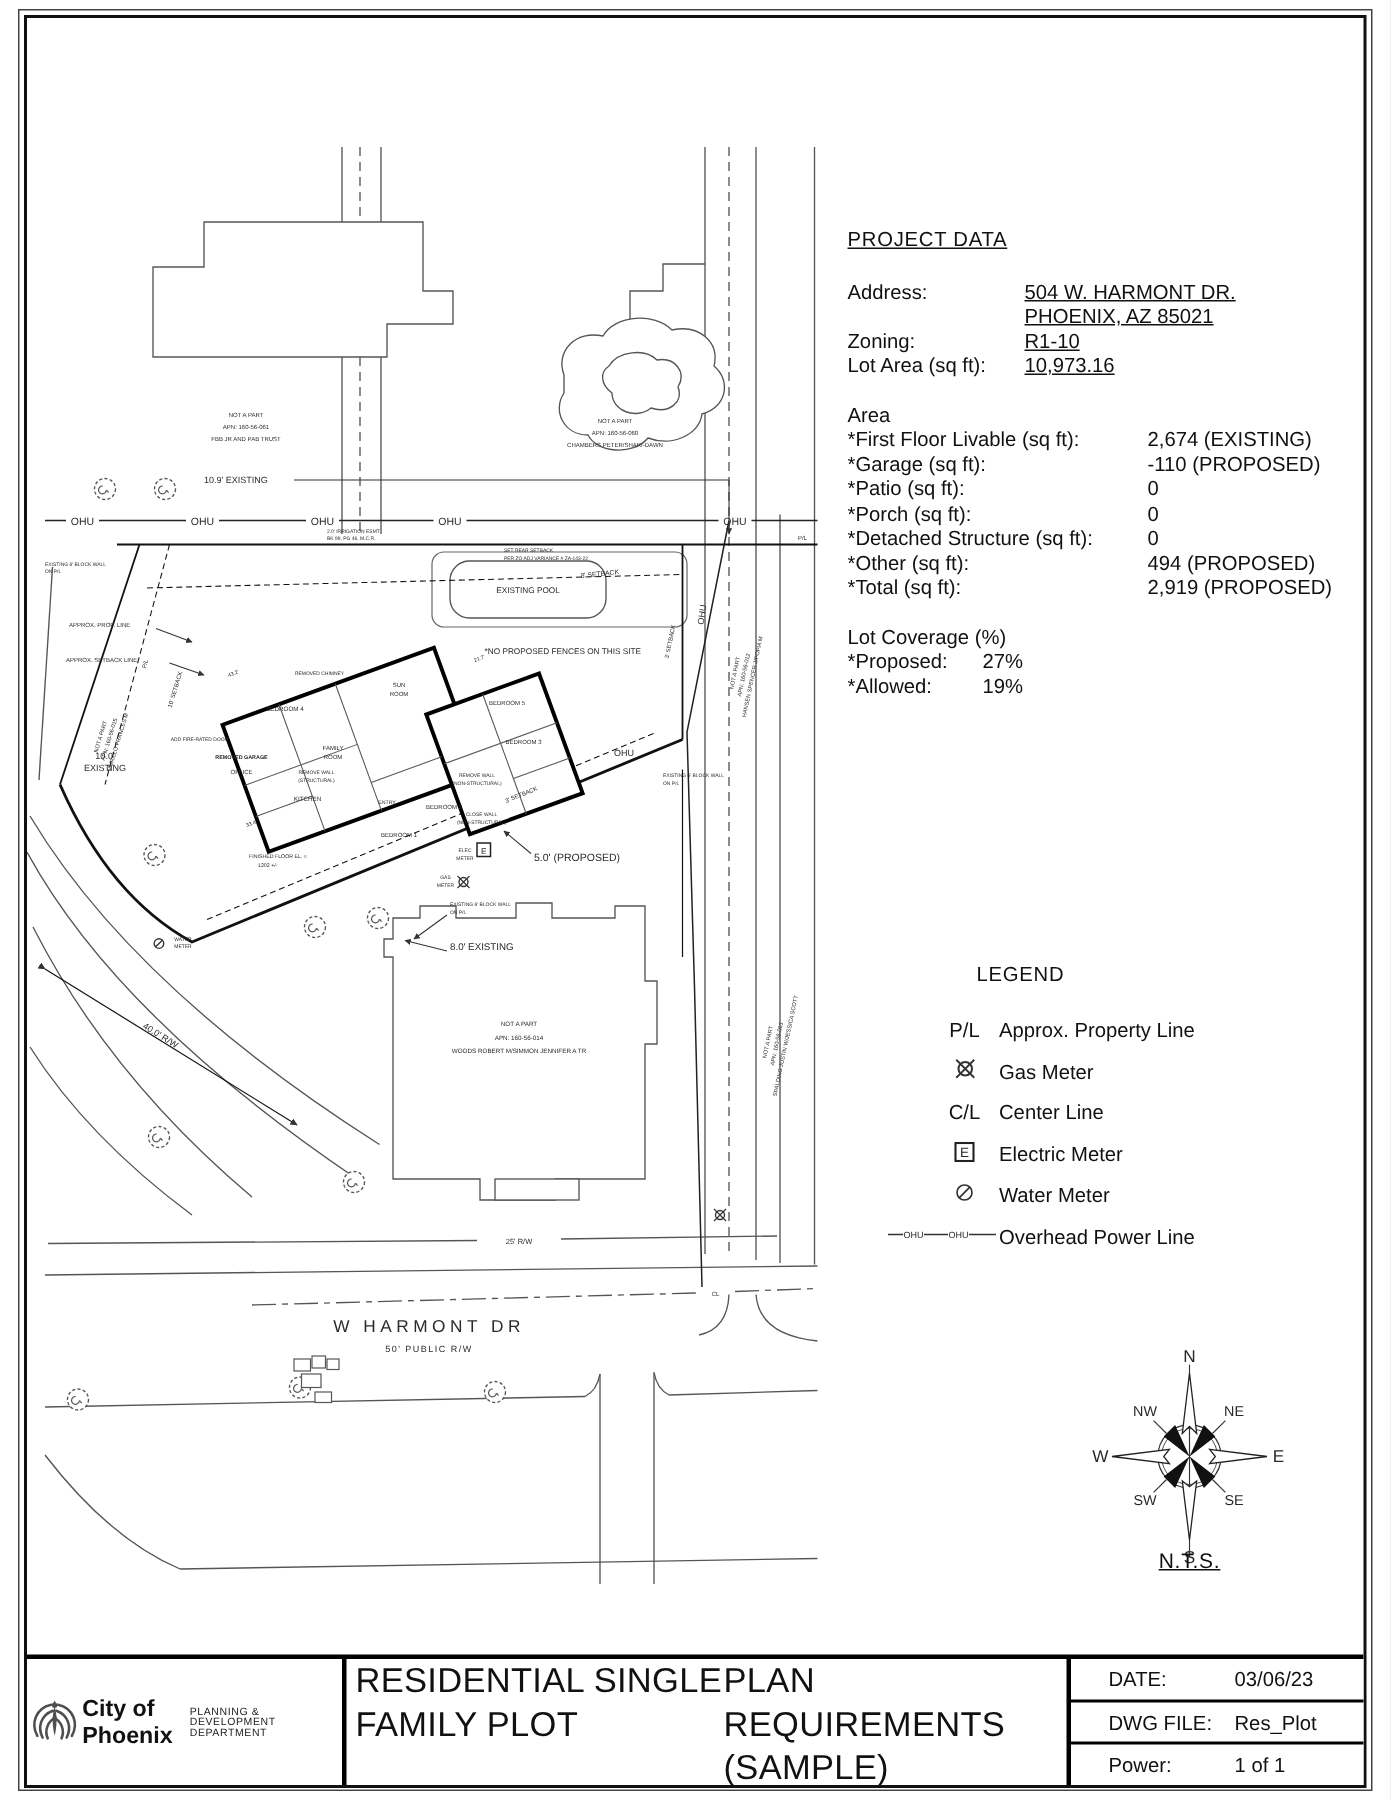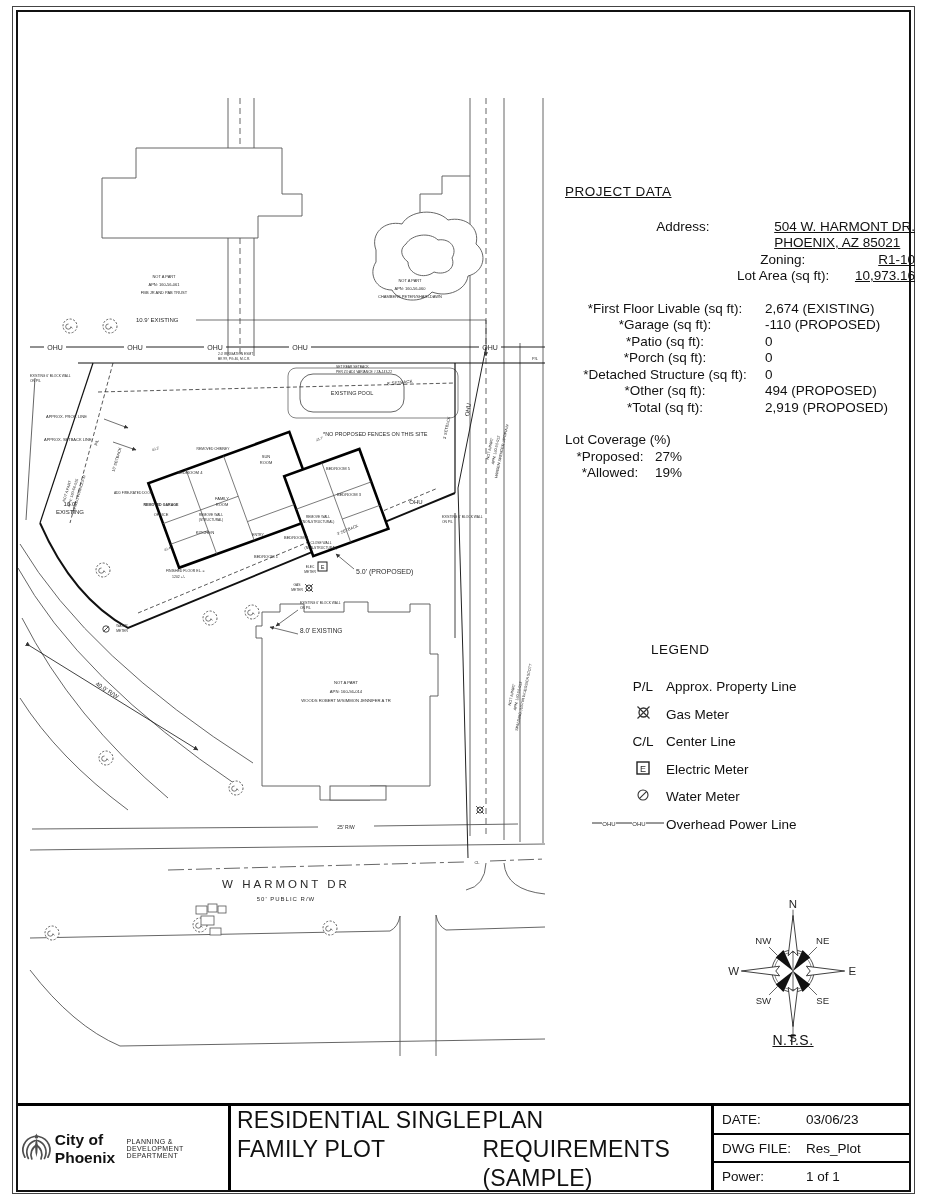--- a/index.html
+++ b/index.html
@@ -4,26 +4,26 @@
 <style>
   html,body{margin:0;padding:0;background:#e8e8e8;}
   .page{position:relative;width:927px;height:1200px;background:#fff;overflow:hidden;
         color:#111;font-family:"Liberation Sans",sans-serif;}
   .frame-outer{position:absolute;left:12px;top:6px;width:901px;height:1186px;border:1px solid #444;}
   .frame-inner{position:absolute;left:16px;top:10px;width:891px;height:1178px;border:2px solid #111;}
   svg{font-family:"Liberation Sans",sans-serif;}
   svg text{fill:#2a2a2a;stroke:none;}
   .plan{position:absolute;left:18px;top:98px;}
   
-  .pd{position:absolute;left:565px;top:152px;width:350px;font-size:13.5px;line-height:16.5px;margin-top:32px;}
+  .pd{position:absolute;left:565px;top:152px;width:350px;font-size:13.5px;line-height:16.5px;}
   .pd-title{letter-spacing:.5px;text-decoration:underline;margin-bottom:18px;}
   .u{text-decoration:underline;}
-  .pd-row{display:flex;justify-content:flex-end;}
+  .pd-row{display:flex;}
   .pd-row .lbl{width:118px;flex:none;}
-  .a-row{display:flex;text-align:center;}
+  .a-row{display:flex;}
   .a-row .albl{width:200px;flex:none;}
   .gap{height:16px;}
   .legend{position:absolute;left:620px;top:642px;width:290px;font-size:13.5px;}
   .lg-title{margin-left:31px;letter-spacing:.5px;margin-bottom:16px;}
   .lg-item{display:flex;align-items:center;height:27.5px;}
   .lg-sym{width:46px;flex:none;text-align:center;}
   .lg-sym.wide{width:76px;margin-left:-30px;}
   .compass{position:absolute;left:726px;top:896px;}
   .nts{position:absolute;left:726px;top:1032px;width:134px;text-align:center;
        font-size:14px;font-weight:normal;text-decoration:underline;letter-spacing:.5px;}
@@ -32,21 +32,21 @@
           border-top:3px solid #000;display:flex;background:#fff;}
   .tb-logo{width:210px;flex:none;border-right:3px solid #000;display:flex;flex-direction:row;
            align-items:center;justify-content:center;}
   .tb-org{font-size:15.5px;font-weight:bold;margin-top:1px;}
   .tb-dept{font-size:7px;letter-spacing:.4px;color:#222;}
   .tb-title{flex:1;border-right:3px solid #000;display:flex;flex-direction:row;justify-content:center;
             padding-left:6px;font-size:23px;line-height:29px;letter-spacing:.2px;}
   .tb-info{width:195px;flex:none;display:flex;flex-direction:column;}
   .tb-row{flex:1;display:flex;align-items:center;border-bottom:2px solid #000;font-size:13.5px;}
   .tb-row:last-child{border-bottom:none;}
-  .tb-row .tlbl{width:84px;flex:none;padding-left:8px;}
+  .tb-row .tlbl{width:84px;flex:none;padding-left:25px;}
 </style>
 </head>
 <body>
 
 <div class="page">
   <div class="frame-outer"></div>
   <div class="frame-inner"></div>
 
   <svg class="plan" width="530" height="962" viewBox="0 0 530 962">
     <defs>
@@ -321,20 +321,21 @@
     </div>
     <div class="pd-row">
       <span class="lbl">Zoning:</span>
       <span class="u">R1-10</span>
     </div>
     <div class="pd-row">
       <span class="lbl">Lot Area (sq ft):</span>
       <span class="u">10,973.16</span>
     </div>
     <div class="gap"></div>
+    <div>Area</div>
     <div class="a-row">
         <span class="albl">*First Floor Livable (sq ft):</span>
         <span>2,674 (EXISTING)</span>
       </div>
     <div class="a-row">
         <span class="albl">*Garage (sq ft):</span>
         <span>-110 (PROPOSED)</span>
       </div>
     <div class="a-row">
         <span class="albl">*Patio (sq ft):</span>

